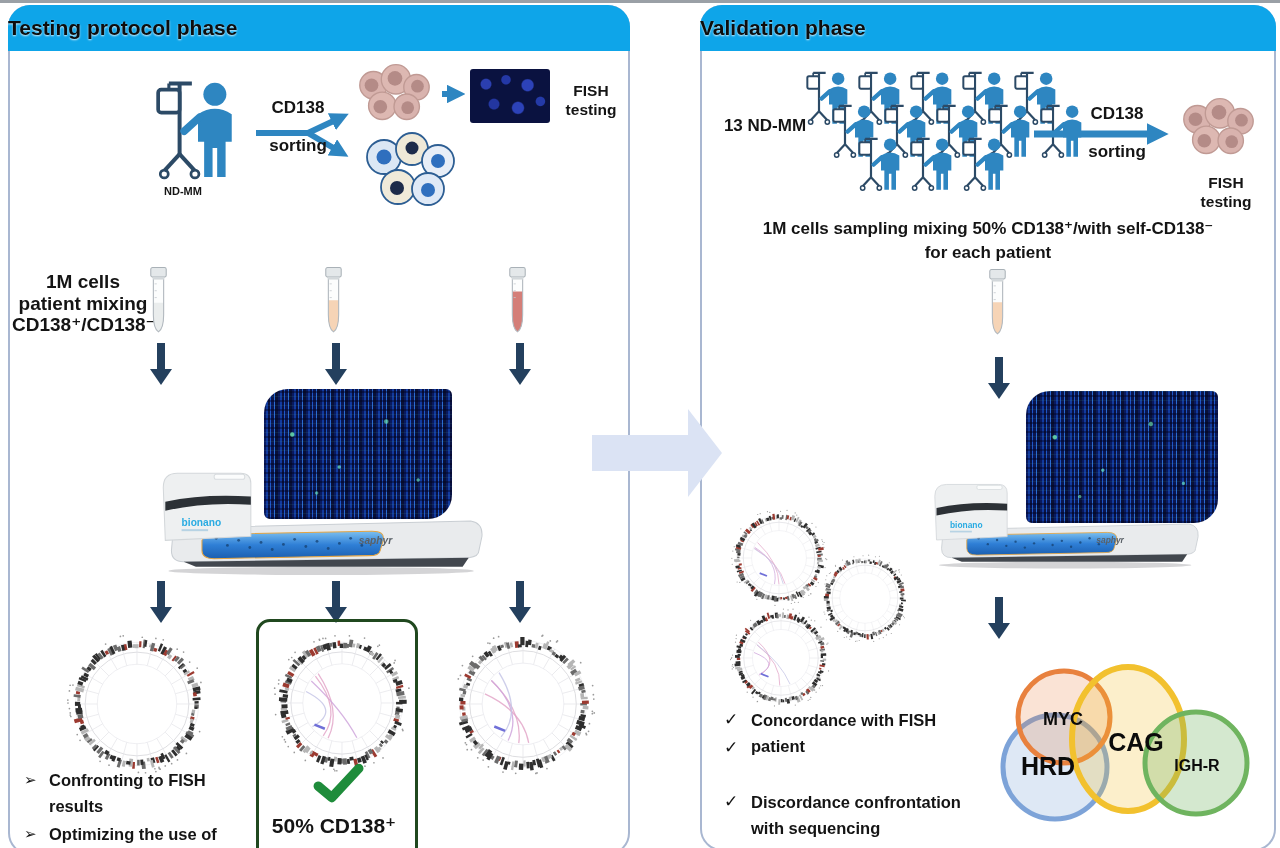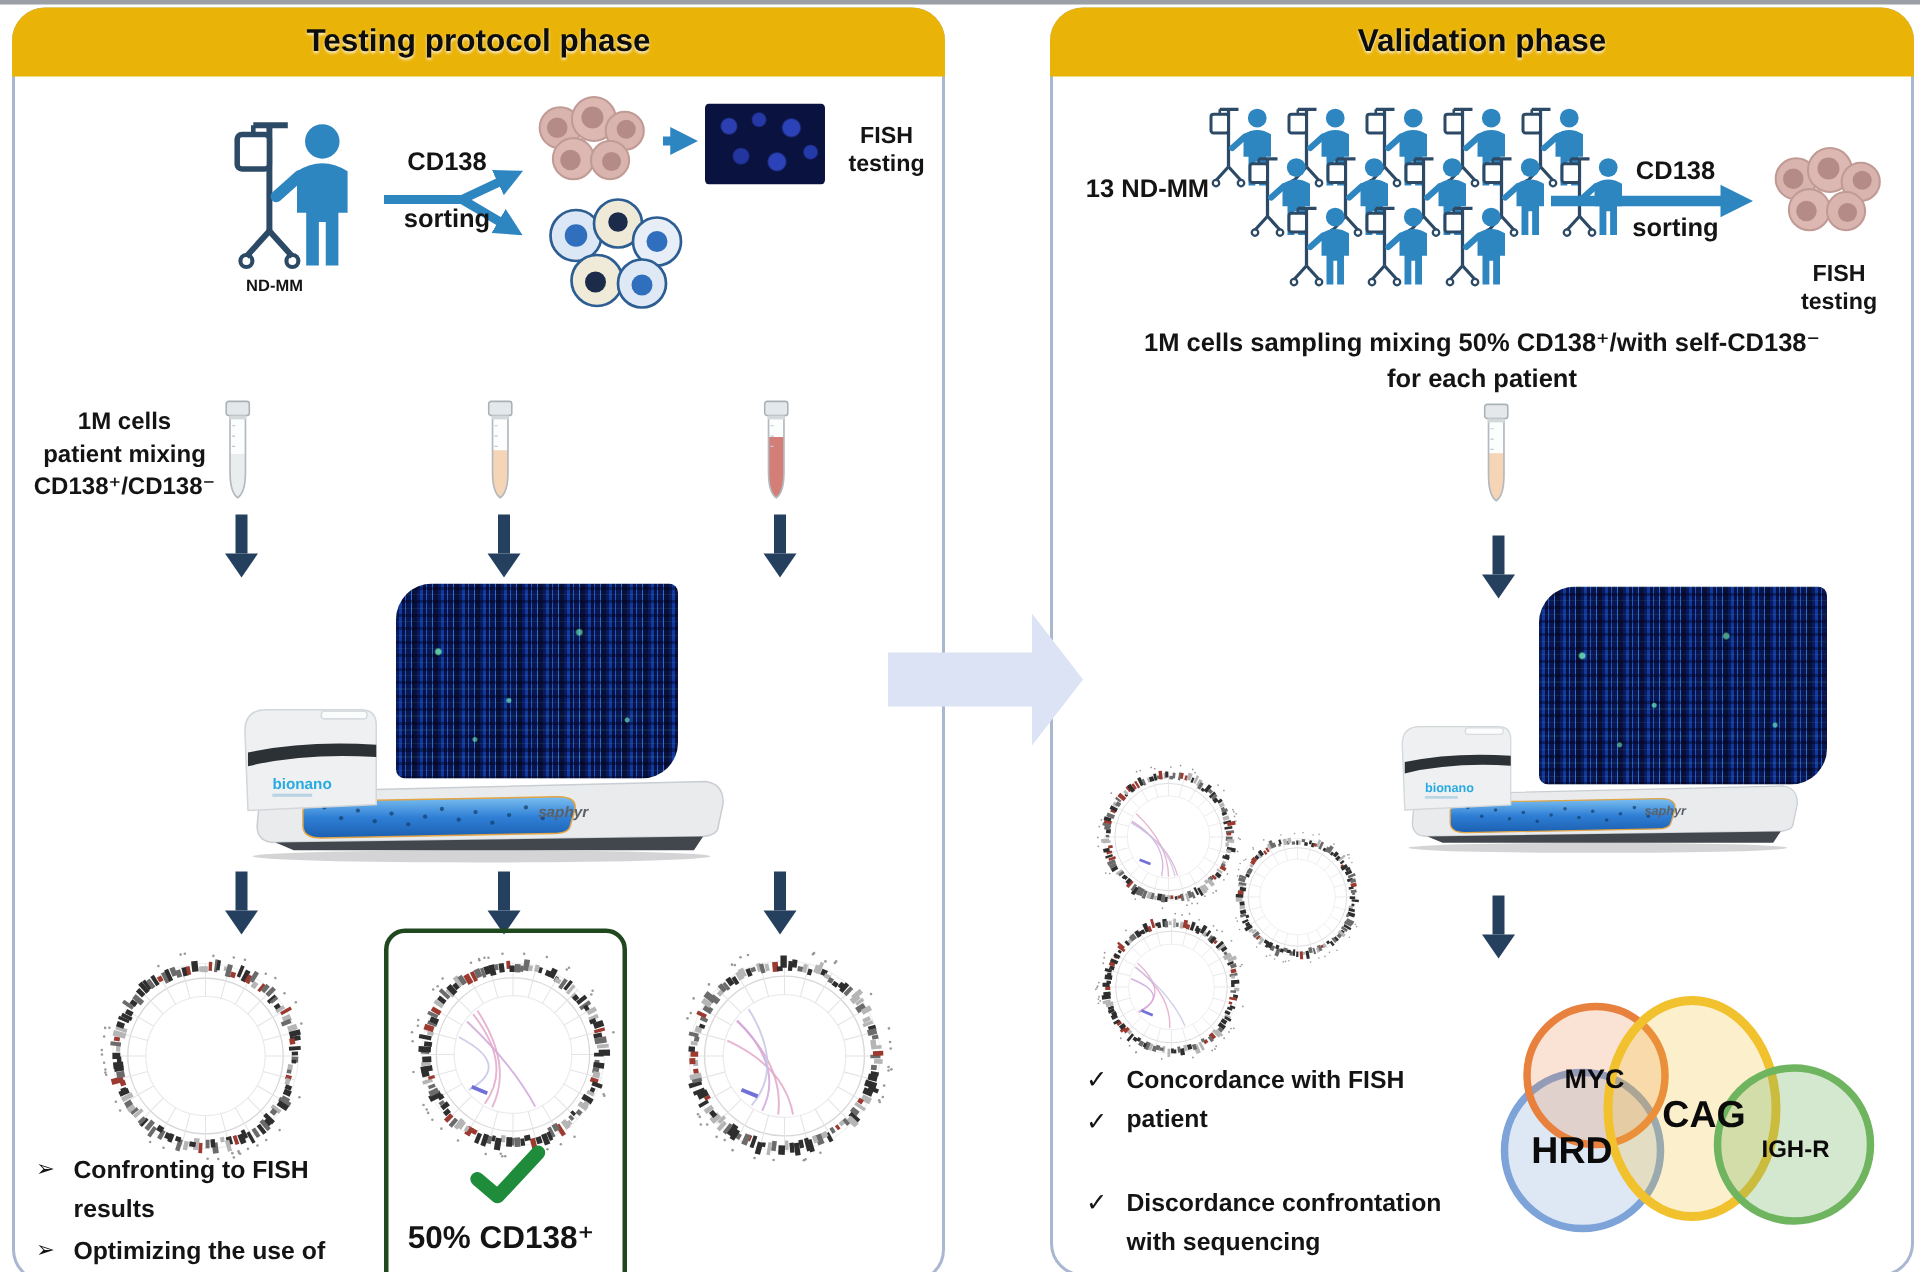--- a/index.html
+++ b/index.html
@@ -1,21 +1,21 @@
 <!DOCTYPE html>
 <html><head>
 <meta charset="utf-8">
 <style>
   html,body{margin:0;padding:0;background:#fff}
   .stage{position:relative;width:1280px;height:848px;overflow:hidden;background:#fff;
          border-top:3px solid #9aa0a6;box-sizing:border-box;
          font-family:"Liberation Sans","DejaVu Sans",sans-serif;color:#141414}
   .panel{position:absolute;background:#fff;border:2px solid #a9b7d1;border-radius:22px}
-  .hdr{position:absolute;left:-2px;top:-2px;right:-2px;height:46px;background:#eab308;
-       border-radius:22px 22px 0 0;display:flex;align-items:center;justify-content:center}
+  .hdr{position:absolute;left:-2px;top:-2px;right:-2px;height:46px;background:#0ea5e9;
+       border-radius:22px 22px 0 0;display:flex;align-items:center;justify-content:flex-start}
   .hdr span{font-size:21px;font-weight:bold;color:#0d0d0d;text-shadow:0 1px 2px rgba(255,255,255,.85)}
   .lbl{position:absolute;font-weight:bold;color:#141414;text-align:center;line-height:1.25}
   .abs{position:absolute}
   
   .darrow{position:absolute;width:22px;height:42px}
   .darrow::before{content:"";position:absolute;left:7px;top:0;width:8px;height:26px;background:#24405e}
   .darrow::after{content:"";position:absolute;left:0;top:26px;width:0;height:0;
     border-left:11px solid transparent;border-right:11px solid transparent;border-top:16px solid #24405e}
   
   .wedge{position:absolute;background:linear-gradient(90deg,#b05c57,#8f3b38);
@@ -138,21 +138,21 @@
         <circle cx="68" cy="60" r="16" fill="#dfe9f6"></circle>
       </g>
       <circle cx="24" cy="28" r="7.5" fill="#2f6fbe"></circle>
       <circle cx="52" cy="19" r="6.5" fill="#1d2b4a"></circle>
       <circle cx="78" cy="32" r="7" fill="#2f6fbe"></circle>
       <circle cx="37" cy="59" r="7" fill="#1d2b4a"></circle>
       <circle cx="68" cy="61" r="7" fill="#2f6fbe"></circle>
     </svg>
 
 
-    <div class="lbl" style="left:2px;top:264px;width:142px;font-size:16px;line-height:21.5px">
+    <div class="lbl" style="left:2px;top:264px;width:142px;font-size:19px;line-height:21.5px">
       <div>1M cells</div>
       <div>patient mixing</div>
       <div>CD138⁺/CD138⁻</div>
     </div>
 
     <div class="tube" style="left:135px;top:258px"><svg viewBox="0 0 30 84" width="100%" height="100%">
    <path d="M9,44.0 L9,58 Q9,74 15,78 Q21,74 21,58 L21,44.0 Z" fill="#e4e6e7"></path>
    <path d="M9,14 L9,58 Q9,74 15,78 Q21,74 21,58 L21,14 Z" fill="rgba(245,248,250,.35)" stroke="#b2b9bf" stroke-width="1.3"></path>
    <rect x="6" y="3" width="18" height="11" rx="2" fill="#e4e8ea" stroke="#a9b1b7" stroke-width="1.2"></rect>
    <rect x="8.5" y="14" width="13" height="3" fill="#d3d8db"></rect>

